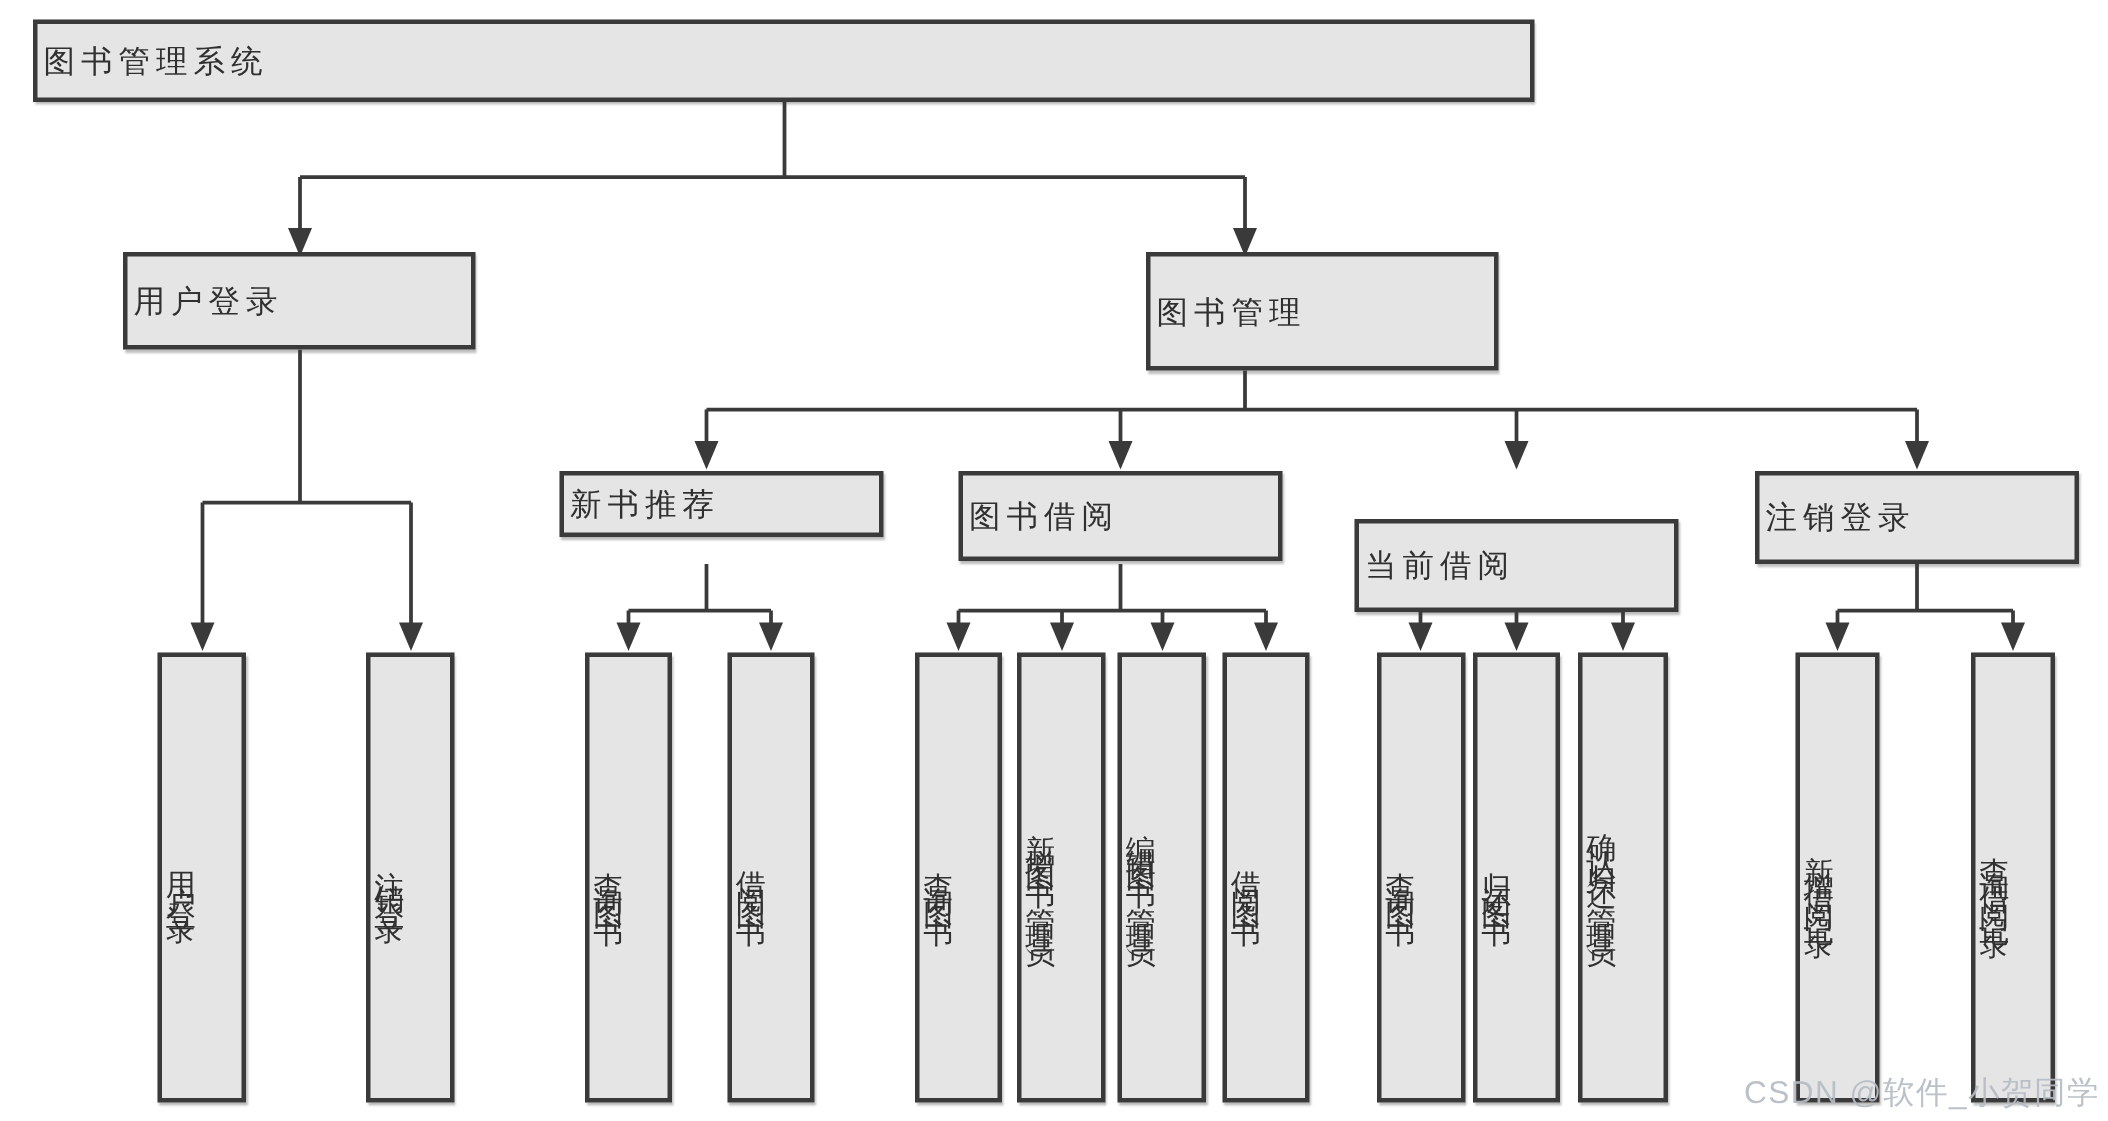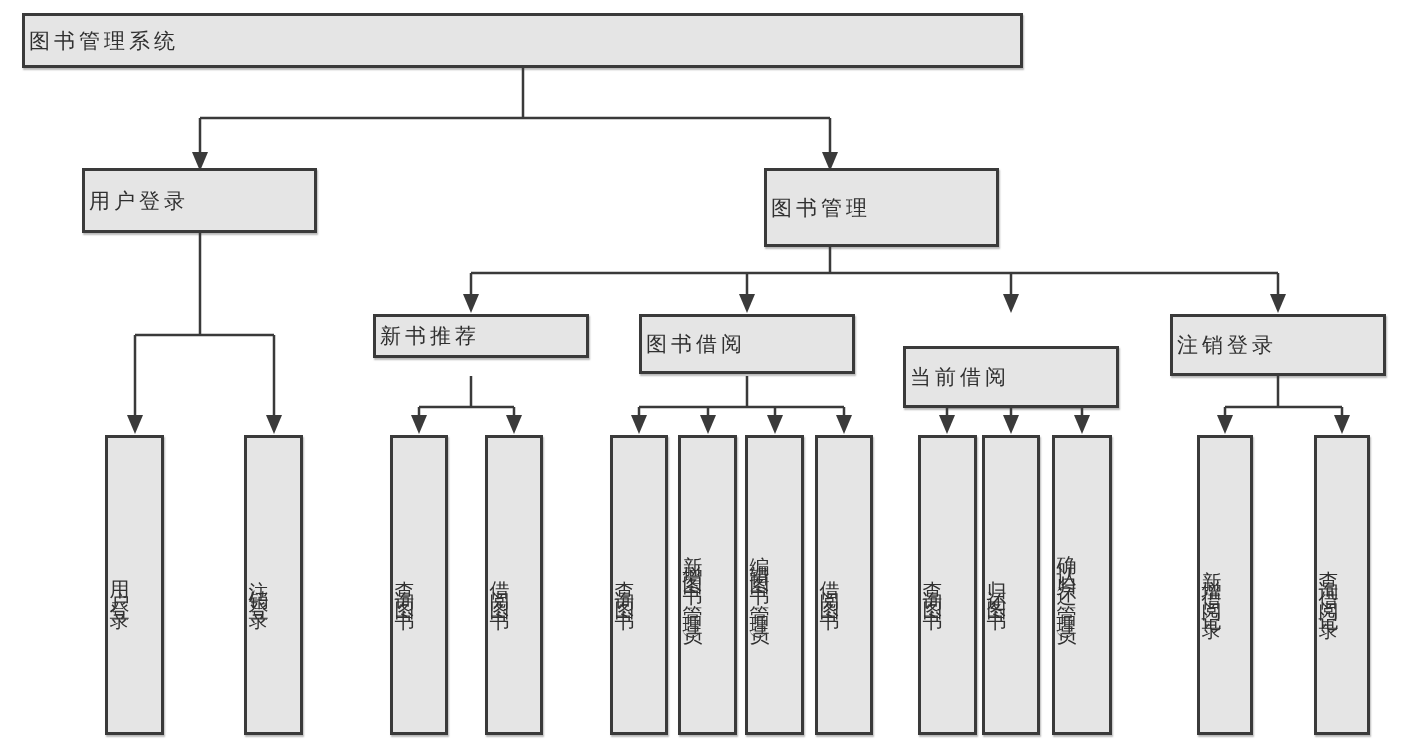--- a/index.html
+++ b/index.html
@@ -151,14 +151,15 @@
   <div class="node" style="left:1052px;top:435px;width:60px;height:300px;">
     <span class="v-label">确认归还（管理员）</span>
   </div>
   <div class="node" style="left:1197px;top:435px;width:56px;height:300px;">
     <span class="v-label">新增借阅记录</span>
   </div>
   <div class="node" style="left:1314px;top:435px;width:56px;height:300px;">
     <span class="v-label">查询借阅记录</span>
   </div>
 
+  <div class="watermark">CSDN @软件_小贺同学</div>
 
 </div>
 
 </body></html>

